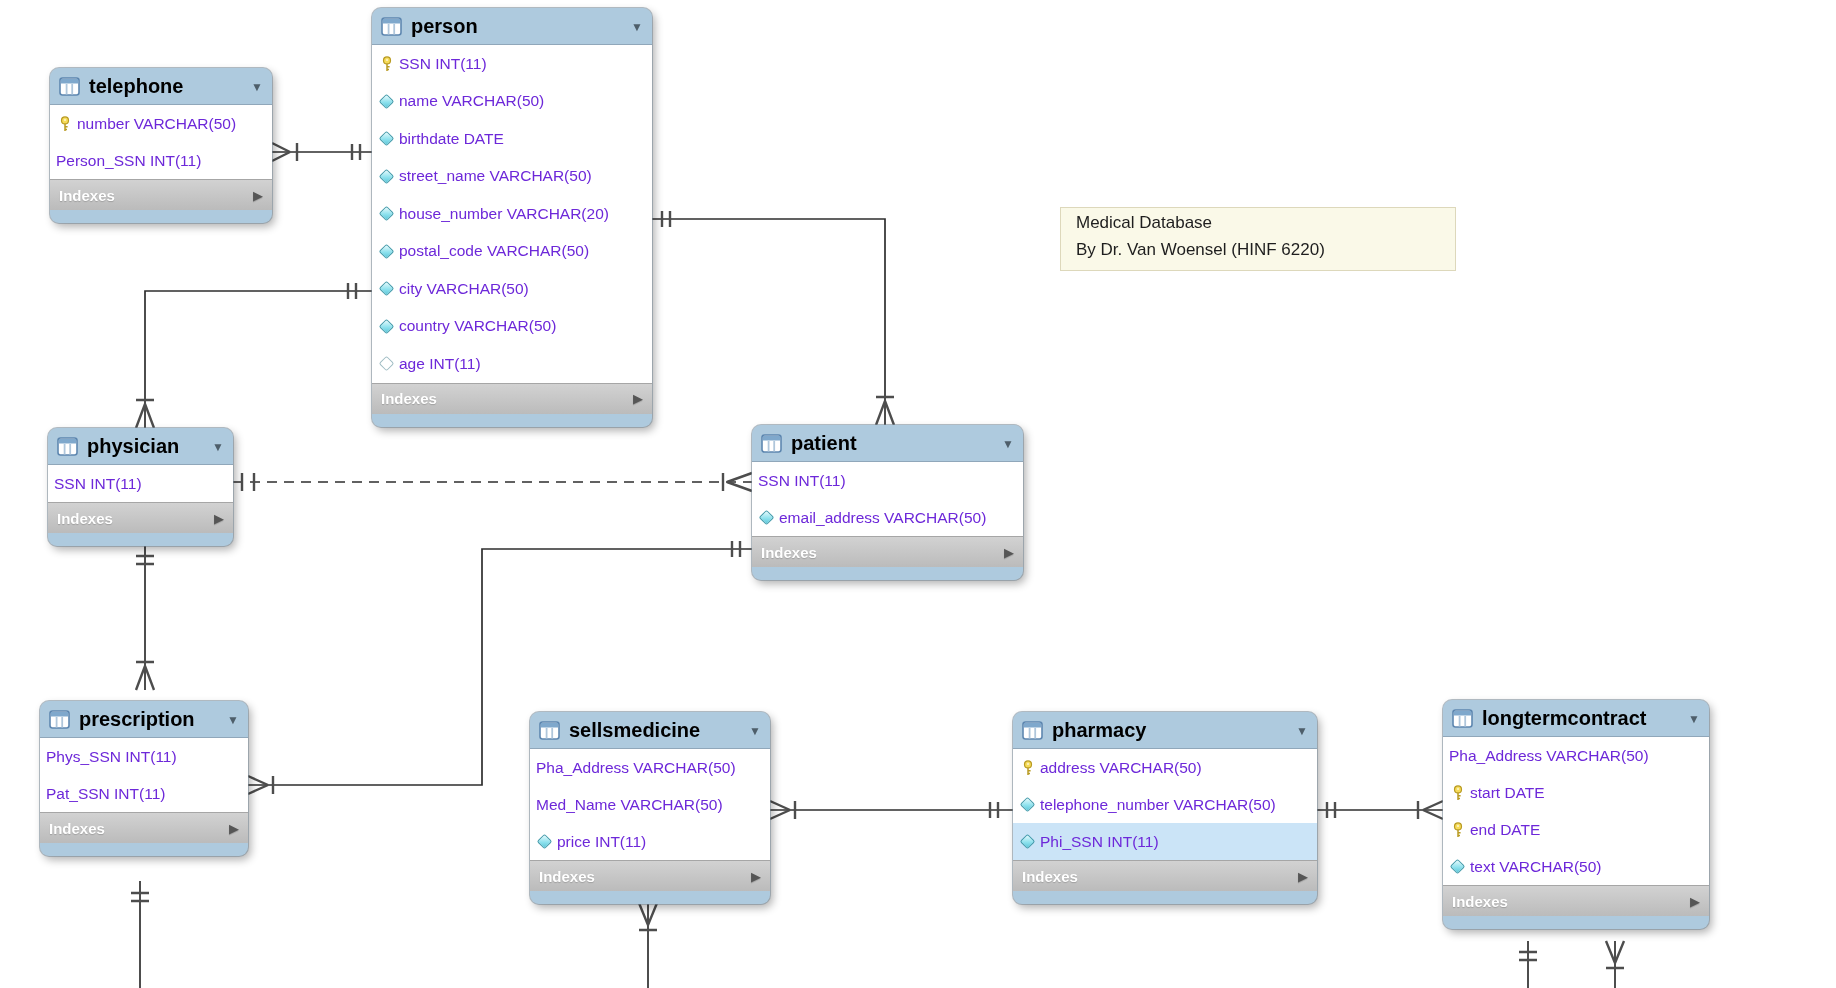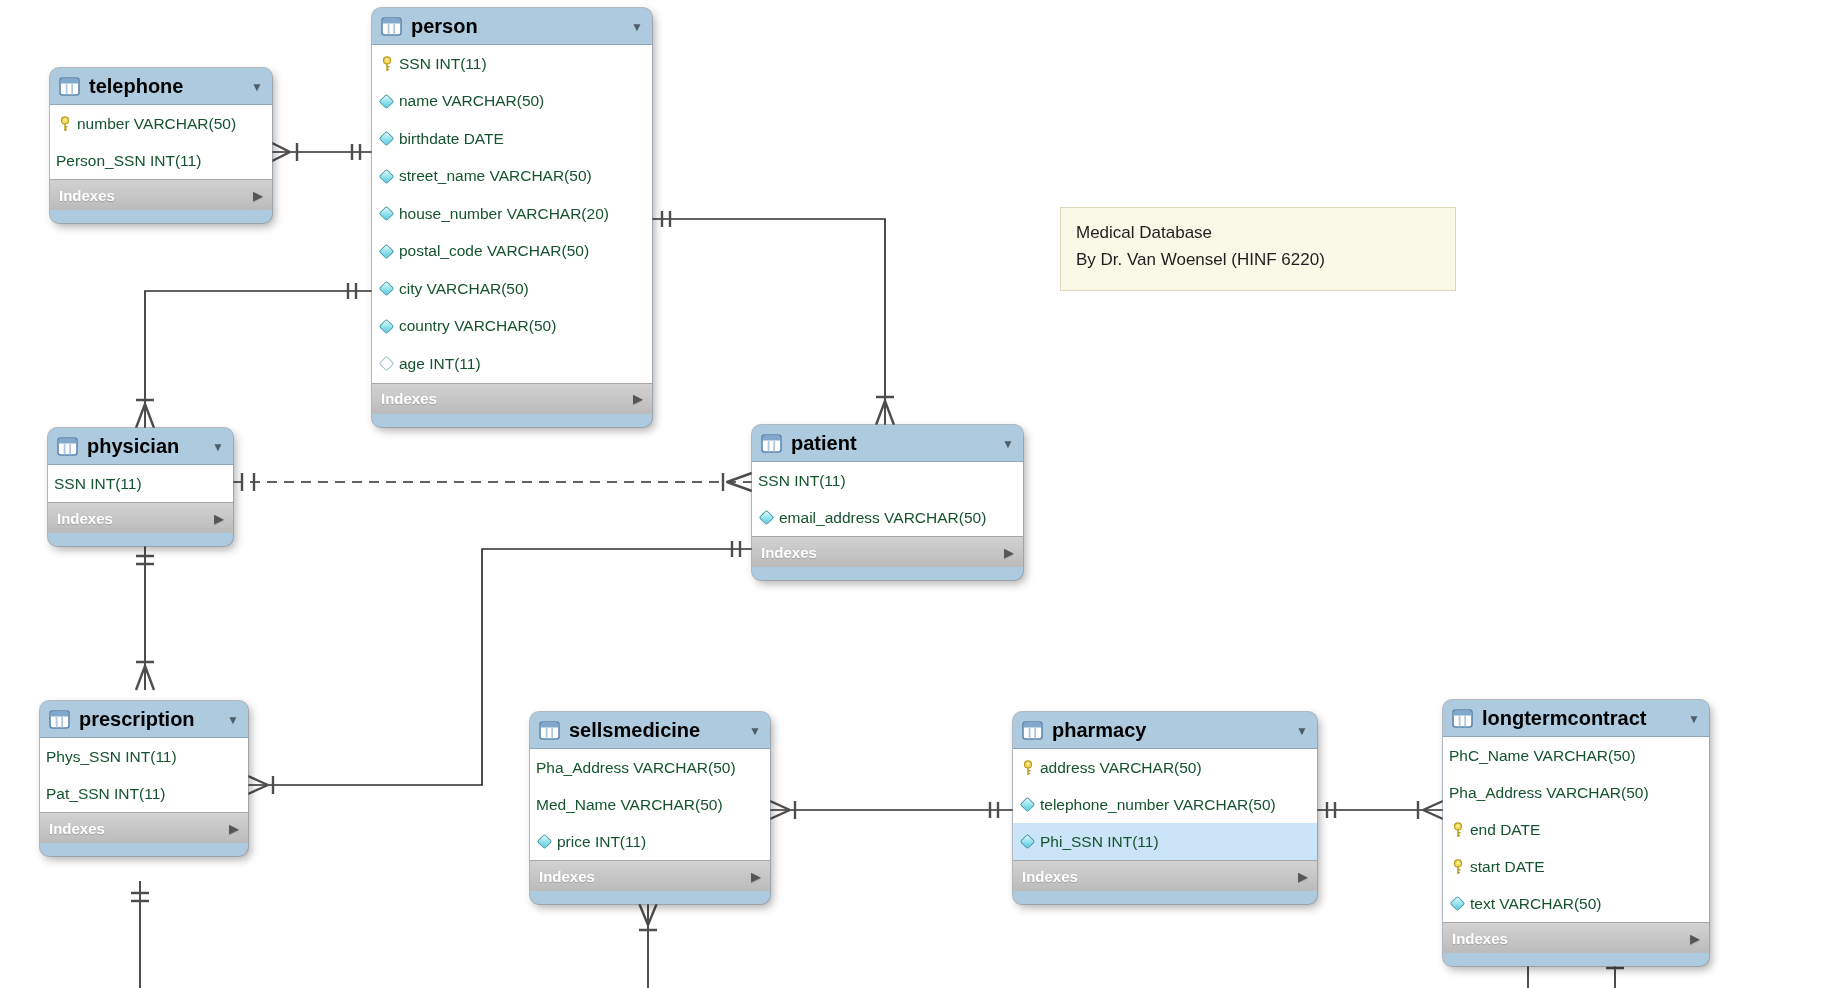--- a/index.html
+++ b/index.html
@@ -14,34 +14,34 @@
 
   .table{position:absolute;background:#AECADE;border-radius:9px;overflow:hidden;
          padding-bottom:13px;
          box-shadow:0 0 0 1px rgba(120,136,150,.55), 3px 4px 8px rgba(0,0,0,.30);}
   .t-header{height:36px;display:flex;align-items:center;padding:0 9px;gap:9px;}
   .t-name{font-size:20px;font-weight:bold;color:#000;white-space:nowrap;}
   .t-arrow{margin-left:auto;font-size:12px;color:#4E5E6A;padding-top:2px;}
   .t-icon{flex:0 0 21px;}
   .t-body{background:#FFFFFF;border-top:1px solid #90A7BA;}
   .t-row{height:var(--rh,37px);display:flex;align-items:center;padding:0 7px 0 6px;gap:4px;
-         font-size:15.5px;color:#14532d;white-space:nowrap;}
+         font-size:15.5px;color:#6d28d9;white-space:nowrap;}
   .t-row.highlight{background:#CBE4F7;}
   .f-icon{flex:0 0 17px;width:17px;display:flex;align-items:center;justify-content:center;}
   .f-text{white-space:nowrap;}
   .dia{width:9px;height:9px;transform:rotate(45deg);border-radius:2px;display:inline-block;}
   .dia.filled{background:linear-gradient(135deg,#E8FBFD 0%,#8FE2EE 55%,#5BC6D8 100%);border:1px solid #3E98A8;}
   .dia.outline{background:#fff;border:1px solid #9FBCC3;}
   .dia.red{background:#fff;border:1px solid #C17F7F;}
   .t-footer{height:30px;background:linear-gradient(#D2D2D2,#BBBBBB);display:flex;align-items:center;
             padding:0 9px;font-size:15px;font-weight:bold;color:#FFFFFF;border-top:1px solid #A6A6A6;
             text-shadow:0 1px 1px rgba(0,0,0,.18);}
   .f-arrow{margin-left:auto;color:#565656;font-size:13px;font-weight:normal;}
 
-  .note{position:absolute;background:#FAF9E8;border:1px solid #DDD8BB;padding:11px 15px;
+  .note{position:absolute;background:#FAF9E8;border:1px solid #DDD8BB;padding:1px 15px;
         font-size:17px;line-height:27px;color:#1E1E1E;}
 </style>
 </head>
 <body>
 
 <div id="canvas">
 
   <svg id="rel-layer" width="1836" height="988">
     <g class="rel">
       <path class="ln" d="M272 152 H372"></path>
@@ -341,44 +341,41 @@
           <svg class="t-icon" width="21" height="19" viewBox="0 0 21 19">
             <rect x="1" y="1" width="19" height="17" rx="2.5" fill="#FFFFFF" stroke="#5E87B0" stroke-width="1.6"></rect>
             <rect x="2" y="2" width="17" height="4.5" fill="#7FA8CC"></rect>
             <path d="M7.6 7 V17.5 M13.2 7 V17.5" stroke="#AFC6DB" stroke-width="1.8"></path>
           </svg>
           <span class="t-name">longtermcontract</span>
           <span class="t-arrow">▼</span>
         </div>
         <div class="t-body">
           <div class="t-row">
-            <span class="f-text">PhC_Name VARCHAR(50)</span>
-          </div>
-          <div class="t-row">
             <span class="f-text">Pha_Address VARCHAR(50)</span>
           </div>
           <div class="t-row">
             <span class="f-icon">
               <svg width="14" height="16" viewBox="0 0 14 16">
                 <circle cx="7" cy="4.4" r="3.5" fill="#F6DB58" stroke="#B99B23" stroke-width="1.2"></circle>
                 <circle cx="7" cy="3.9" r="1.2" fill="#FBF0B8"></circle>
                 <path d="M7 7.9 V15 M7 10.8 H9.6 M7 13.4 H9" stroke="#B99B23" stroke-width="1.5" fill="none"></path>
               </svg>
             </span>
+            <span class="f-text">start DATE</span>
+          </div>
+          <div class="t-row">
+            <span class="f-icon">
+              <svg width="14" height="16" viewBox="0 0 14 16">
+                <circle cx="7" cy="4.4" r="3.5" fill="#F6DB58" stroke="#B99B23" stroke-width="1.2"></circle>
+                <circle cx="7" cy="3.9" r="1.2" fill="#FBF0B8"></circle>
+                <path d="M7 7.9 V15 M7 10.8 H9.6 M7 13.4 H9" stroke="#B99B23" stroke-width="1.5" fill="none"></path>
+              </svg>
+            </span>
             <span class="f-text">end DATE</span>
-          </div>
-          <div class="t-row">
-            <span class="f-icon">
-              <svg width="14" height="16" viewBox="0 0 14 16">
-                <circle cx="7" cy="4.4" r="3.5" fill="#F6DB58" stroke="#B99B23" stroke-width="1.2"></circle>
-                <circle cx="7" cy="3.9" r="1.2" fill="#FBF0B8"></circle>
-                <path d="M7 7.9 V15 M7 10.8 H9.6 M7 13.4 H9" stroke="#B99B23" stroke-width="1.5" fill="none"></path>
-              </svg>
-            </span>
-            <span class="f-text">start DATE</span>
           </div>
           <div class="t-row">
             <span class="f-icon">
               <span class="dia filled"></span>
             </span>
             <span class="f-text">text VARCHAR(50)</span>
           </div>
         </div>
         <div class="t-footer">
           <span>Indexes</span>

